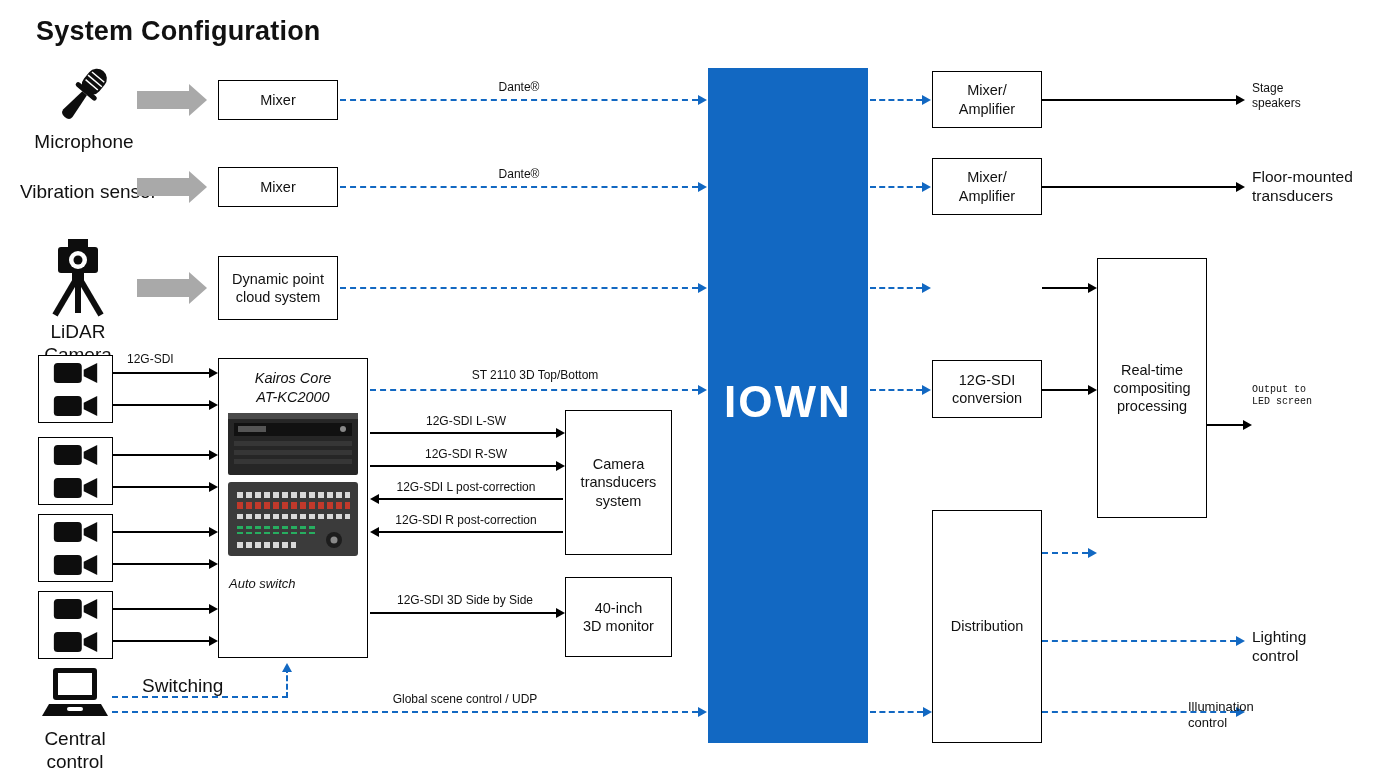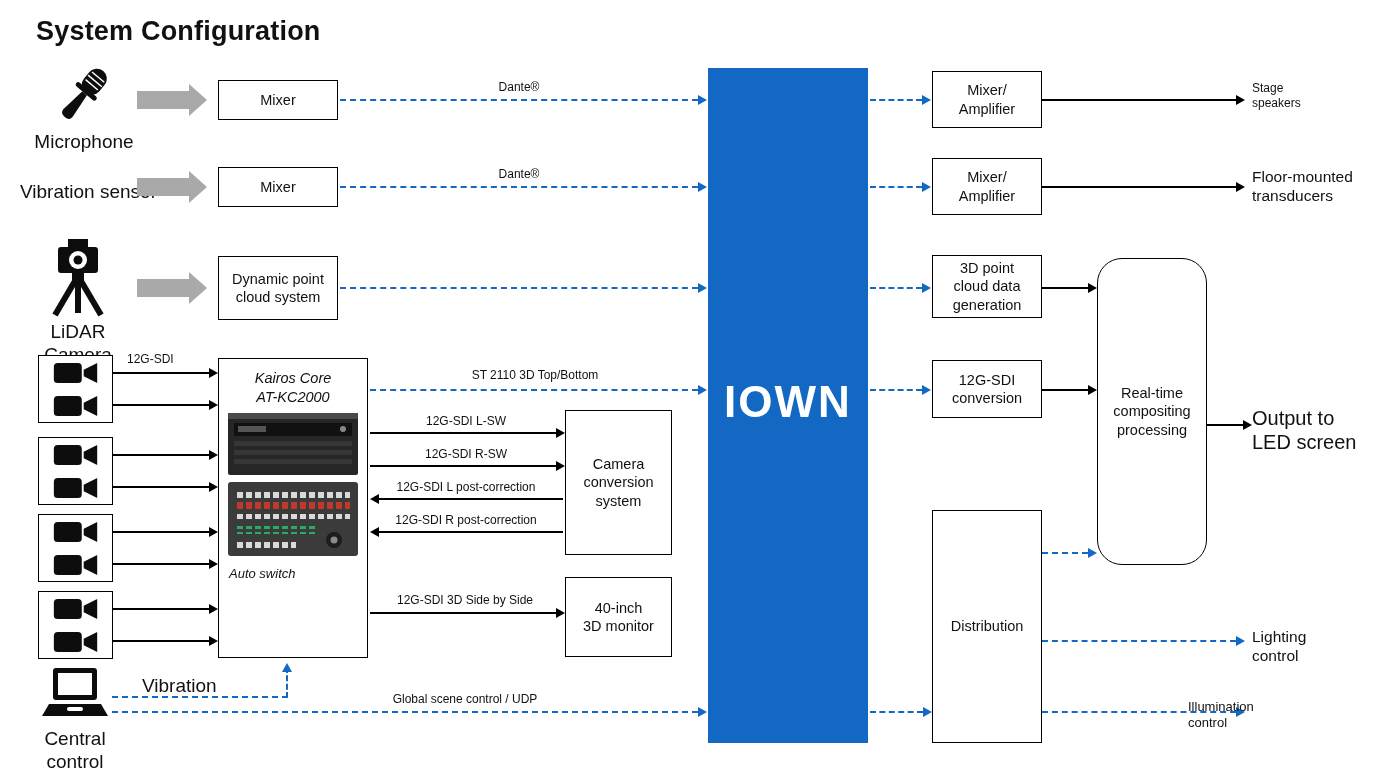--- a/index.html
+++ b/index.html
@@ -37,21 +37,21 @@
   .fat { position:absolute; height:18px; background:var(--gray); }
   .fat::after { content:""; position:absolute; left:100%; top:-7px; width:0; height:0;
                 border-top:16px solid transparent; border-bottom:16px solid transparent;
                 border-left:18px solid var(--gray); }
 
   .camgrp { flex-direction:column; gap:7px; }
 
   .kairos-inner { position:absolute; }
   .kairos-title { position:absolute; left:0; right:0; top:10px; text-align:center;
                   font-size:14.5px; line-height:1.3; white-space:pre-line; }
-  .autosw { position:absolute; left:10px; top:207px; font-size:13px; }
+  .autosw { position:absolute; left:10px; top:217px; font-size:13px; }
   .autosw-note { position:absolute; left:10px; top:226px; font-size:10.5px; line-height:1.4;
                  white-space:pre-line; }
 </style>
 </head>
 <body>
 
 <div id="canvas">
 
   <div class="title" style="left:36px; top:16px;">System Configuration</div>
 
@@ -103,30 +103,27 @@
     <line x1="36" y1="44" x2="36" y2="78" stroke="#0d0d0d" stroke-width="6"></line>
     <line x1="33" y1="46" x2="13" y2="80" stroke="#0d0d0d" stroke-width="6"></line>
     <line x1="39" y1="46" x2="59" y2="80" stroke="#0d0d0d" stroke-width="6"></line>
   </svg>
   <div class="lbl center" style="left:18px; top:320px; width:120px;">LiDAR Camera</div>
   <div class="fat" style="left:137px; top:279px; width:52px;"></div>
   <div class="box" style="left:218px; top:256px; width:120px; height:64px;">Dynamic point
 cloud system</div>
   <div class="arr dash head-r" style="left:340px; top:287px; width:358px;"></div>
   <div class="arr dash head-r" style="left:870px; top:287px; width:52px;"></div>
-  <div class="box" style="left:932px; top:255px; width:110px; height:63px;">3D point
-cloud data
-generation</div>
   <div class="arr solid head-r" style="left:1042px; top:287px; width:46px;"></div>
 
-  <div class="box" style="left:1097px; top:258px; width:110px; height:307px;border-radius:25px;">Real-time
+  <div class="box" style="left:1097px; top:258px; width:110px; height:260px;">Real-time
 compositing
 processing</div>
   <div class="arr solid head-r" style="left:1207px; top:424px; width:36px;"></div>
-  <div class="lbl" style="left:1252px; top:406px; font-size:20px;">Output to
+  <div class="lbl" style="left:1252px; top:384px; font-size:10px;font-family:Liberation Mono, monospace;">Output to
 LED screen</div>
 
   <div class="lbl small" style="left:127px; top:352px;">12G-SDI</div>
 
   <div class="box camgrp" style="left:38px; top:355px; width:75px; height:68px;">
     <svg width="46" height="26" viewBox="0 0 46 27">
         <rect x="0" y="3" width="29" height="21" rx="4" fill="#0d0d0d"></rect>
         <polygon points="31,10 45,3 45,24 31,17" fill="#0d0d0d"></polygon>
       </svg>
     <svg width="46" height="26" viewBox="0 0 46 27">
@@ -224,38 +221,38 @@
   <div class="lbl small center" style="left:370px; top:392px; width:192px; padding-top:22px;">12G-SDI L-SW</div>
   <div class="arr solid head-r" style="left:370px; top:432px; width:186px;"></div>
   <div class="lbl small center" style="left:370px; top:447px; width:192px;">12G-SDI R-SW</div>
   <div class="arr solid head-r" style="left:370px; top:465px; width:186px;"></div>
   <div class="lbl small center" style="left:370px; top:480px; width:192px;">12G-SDI L post-correction</div>
   <div class="arr solid head-l" style="left:379px; top:498px; width:184px;"></div>
   <div class="lbl small center" style="left:370px; top:513px; width:192px;">12G-SDI R post-correction</div>
   <div class="arr solid head-l" style="left:379px; top:531px; width:184px;"></div>
 
   <div class="box" style="left:565px; top:410px; width:107px; height:145px;">Camera
-conversion
+transducers
 system</div>
 
   <div class="lbl small center" style="left:370px; top:593px; width:190px;">12G-SDI 3D Side by Side</div>
   <div class="arr solid head-r" style="left:370px; top:612px; width:186px;"></div>
   <div class="box" style="left:565px; top:577px; width:107px; height:80px;">40-inch
 3D monitor</div>
 
   <svg width="70" height="56" viewBox="0 0 70 56" style="position:absolute; left:40px; top:666px;">
     <rect x="13" y="2" width="44" height="32" rx="3" fill="#0d0d0d"></rect>
     <rect x="18" y="7" width="34" height="22" fill="#fff"></rect>
     <path d="M9 38 L61 38 L68 50 L2 50 Z" fill="#0d0d0d"></path>
     <rect x="27" y="41" width="16" height="4" rx="2" fill="#fff"></rect>
   </svg>
   <div class="lbl center" style="left:15px; top:727px; width:120px;">Central control
 system</div>
 
-  <div class="lbl" style="left:142px; top:674px;">Vibration</div>
+  <div class="lbl" style="left:142px; top:674px;">Switching</div>
   <div class="arr dash" style="left:112px; top:696px; width:176px;"></div>
   <div class="varr" style="left:286px; top:667px; height:31px;"></div>
 
   <div class="arr dash head-r" style="left:112px; top:711px; width:586px;"></div>
   <div class="lbl small center" style="left:300px; top:692px; width:330px;">Global scene control / UDP</div>
 
   <div class="arr dash head-r" style="left:870px; top:711px; width:53px;"></div>
   <div class="box" style="left:932px; top:510px; width:110px; height:233px;">Distribution</div>
 
   <div class="arr dash head-r" style="left:1042px; top:552px; width:46px;"></div>

